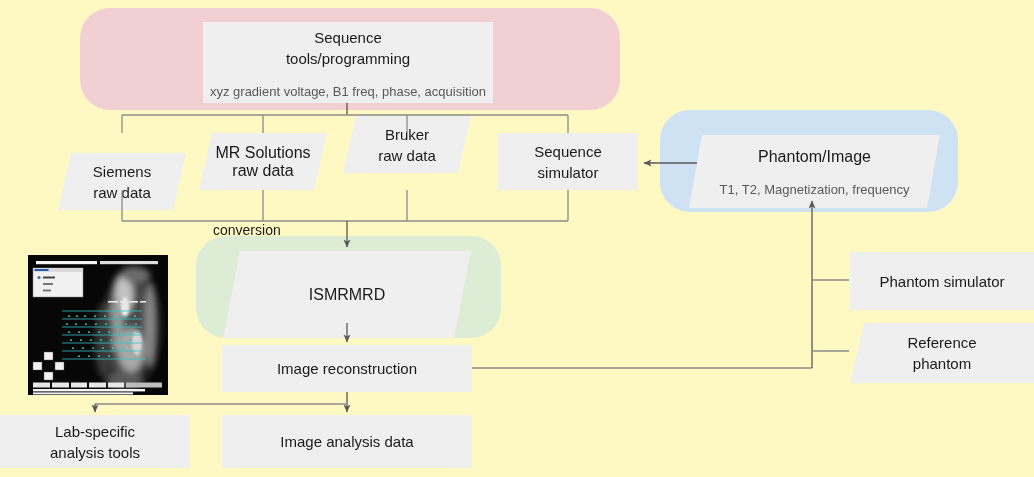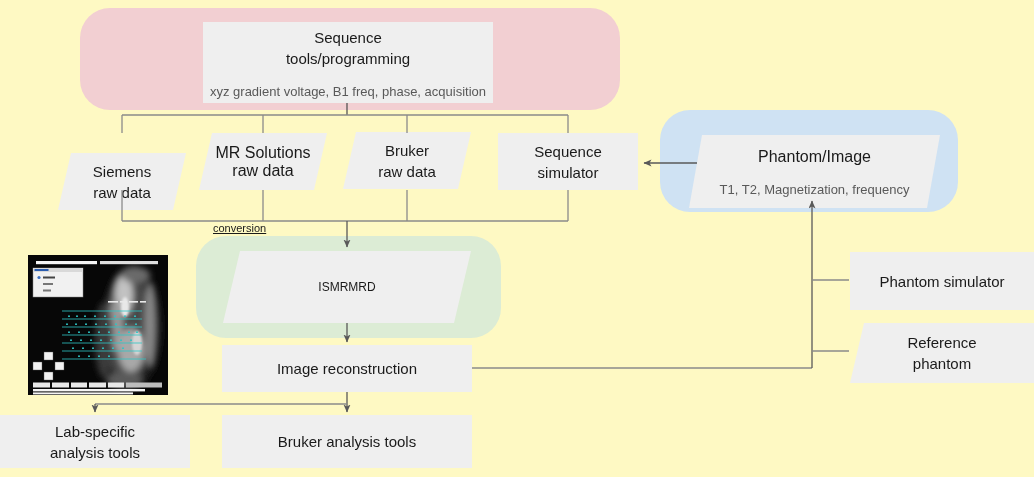--- a/index.html
+++ b/index.html
@@ -18,32 +18,32 @@
     text-align:center;font-size:15px;line-height:21px;
   }
   .node .sub{font-size:13px;line-height:14px;color:var(--subtitle_text);margin-top:16px;}
   .node.small-title{font-size:16px;line-height:18px;}
   .para{clip-path:polygon(13px 0, 100% 0, calc(100% - 13px) 100%, 0 100%);}
   .para-right-cut{clip-path:polygon(14px 0, 100% 0, 100% 100%, 0 100%);}
 
   #seq-design{left:203px;top:22px;width:290px;height:81px;}
   #siemens{left:58px;top:133px;width:128px;height:57px;margin-top:20px;}
   #mr-solutions{left:199px;top:133px;width:128px;height:57px;}
-  #bruker{left:343px;top:132px;width:128px;height:57px;}
+  #bruker{left:343px;top:116px;width:128px;height:57px;}
   #seq-simulator{left:498px;top:133px;width:140px;height:57px;}
-  #ismrmrd{left:223px;top:251px;width:248px;height:72px;font-size:12px;
+  #ismrmrd{left:223px;top:251px;width:248px;height:87px;font-size:16px;
            clip-path:polygon(17px 0, 100% 0, calc(100% - 17px) 100%, 0 100%);}
   #image-recon{left:222px;top:345px;width:250px;height:47px;}
   #phantom-image{left:689px;top:135px;width:251px;height:73px;font-size:16px;}
   #phantom-simulator{left:850px;top:252px;width:184px;height:58px;}
   #reference-phantom{left:850px;top:323px;width:184px;height:60px;text-align:right;}
   #lab-specific{left:0px;top:415px;width:190px;height:53px;text-align:right;}
   #image-analysis{left:222px;top:415px;width:250px;height:53px;}
 
-  #conversion-label{position:absolute;left:213px;top:222px;font-size:11px;z-index:4;text-decoration:underline;}
+  #conversion-label{position:absolute;left:213px;top:222px;font-size:14px;z-index:4;}
 
   svg.lines{position:absolute;left:0;top:0;z-index:3;pointer-events:none;}
   #mri-thumb{position:absolute;left:28px;top:255px;width:140px;height:140px;z-index:2;}
 </style>
 </head>
 <body>
 
 <div class="canvas">
 
   <div class="group pink"></div>
@@ -137,21 +137,21 @@
     <div>Reference</div>
     <div>phantom</div>
   </div>
 
   <div class="node" id="lab-specific">
     <div>Lab-specific</div>
     <div>analysis tools</div>
   </div>
 
   <div class="node" id="image-analysis">
-    <div>Bruker analysis tools</div>
+    <div>Image analysis data</div>
   </div>
 
   <svg id="mri-thumb" viewBox="0 0 140 140">
     <defs>
       <filter id="blur3" x="-40%" y="-40%" width="180%" height="180%">
         <feGaussianBlur stdDeviation="3.2"></feGaussianBlur>
       </filter>
       <filter id="blur1" x="-40%" y="-40%" width="180%" height="180%">
         <feGaussianBlur stdDeviation="1.2"></feGaussianBlur>
       </filter>

